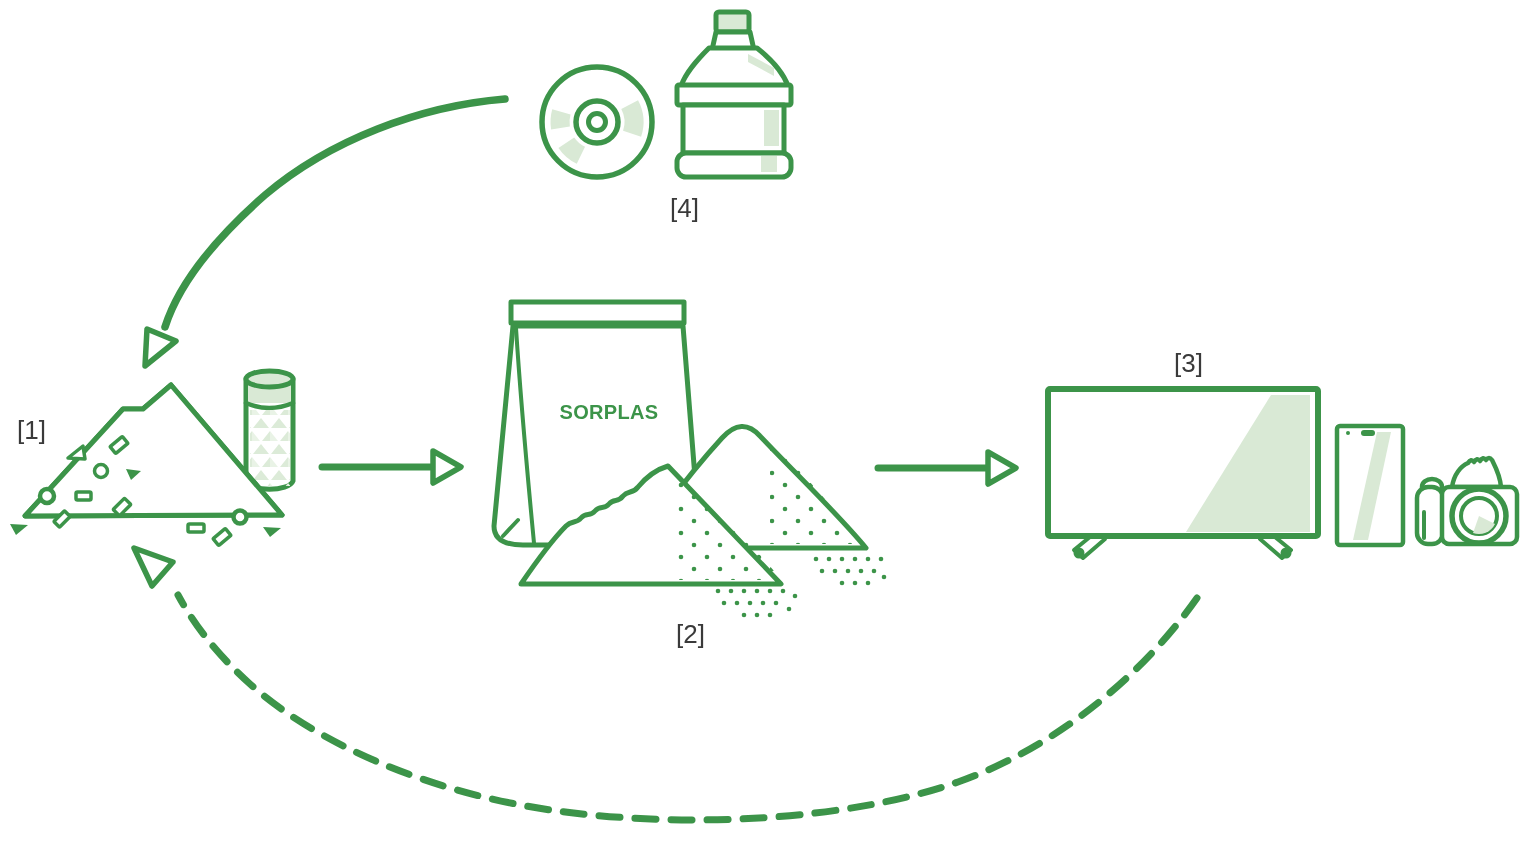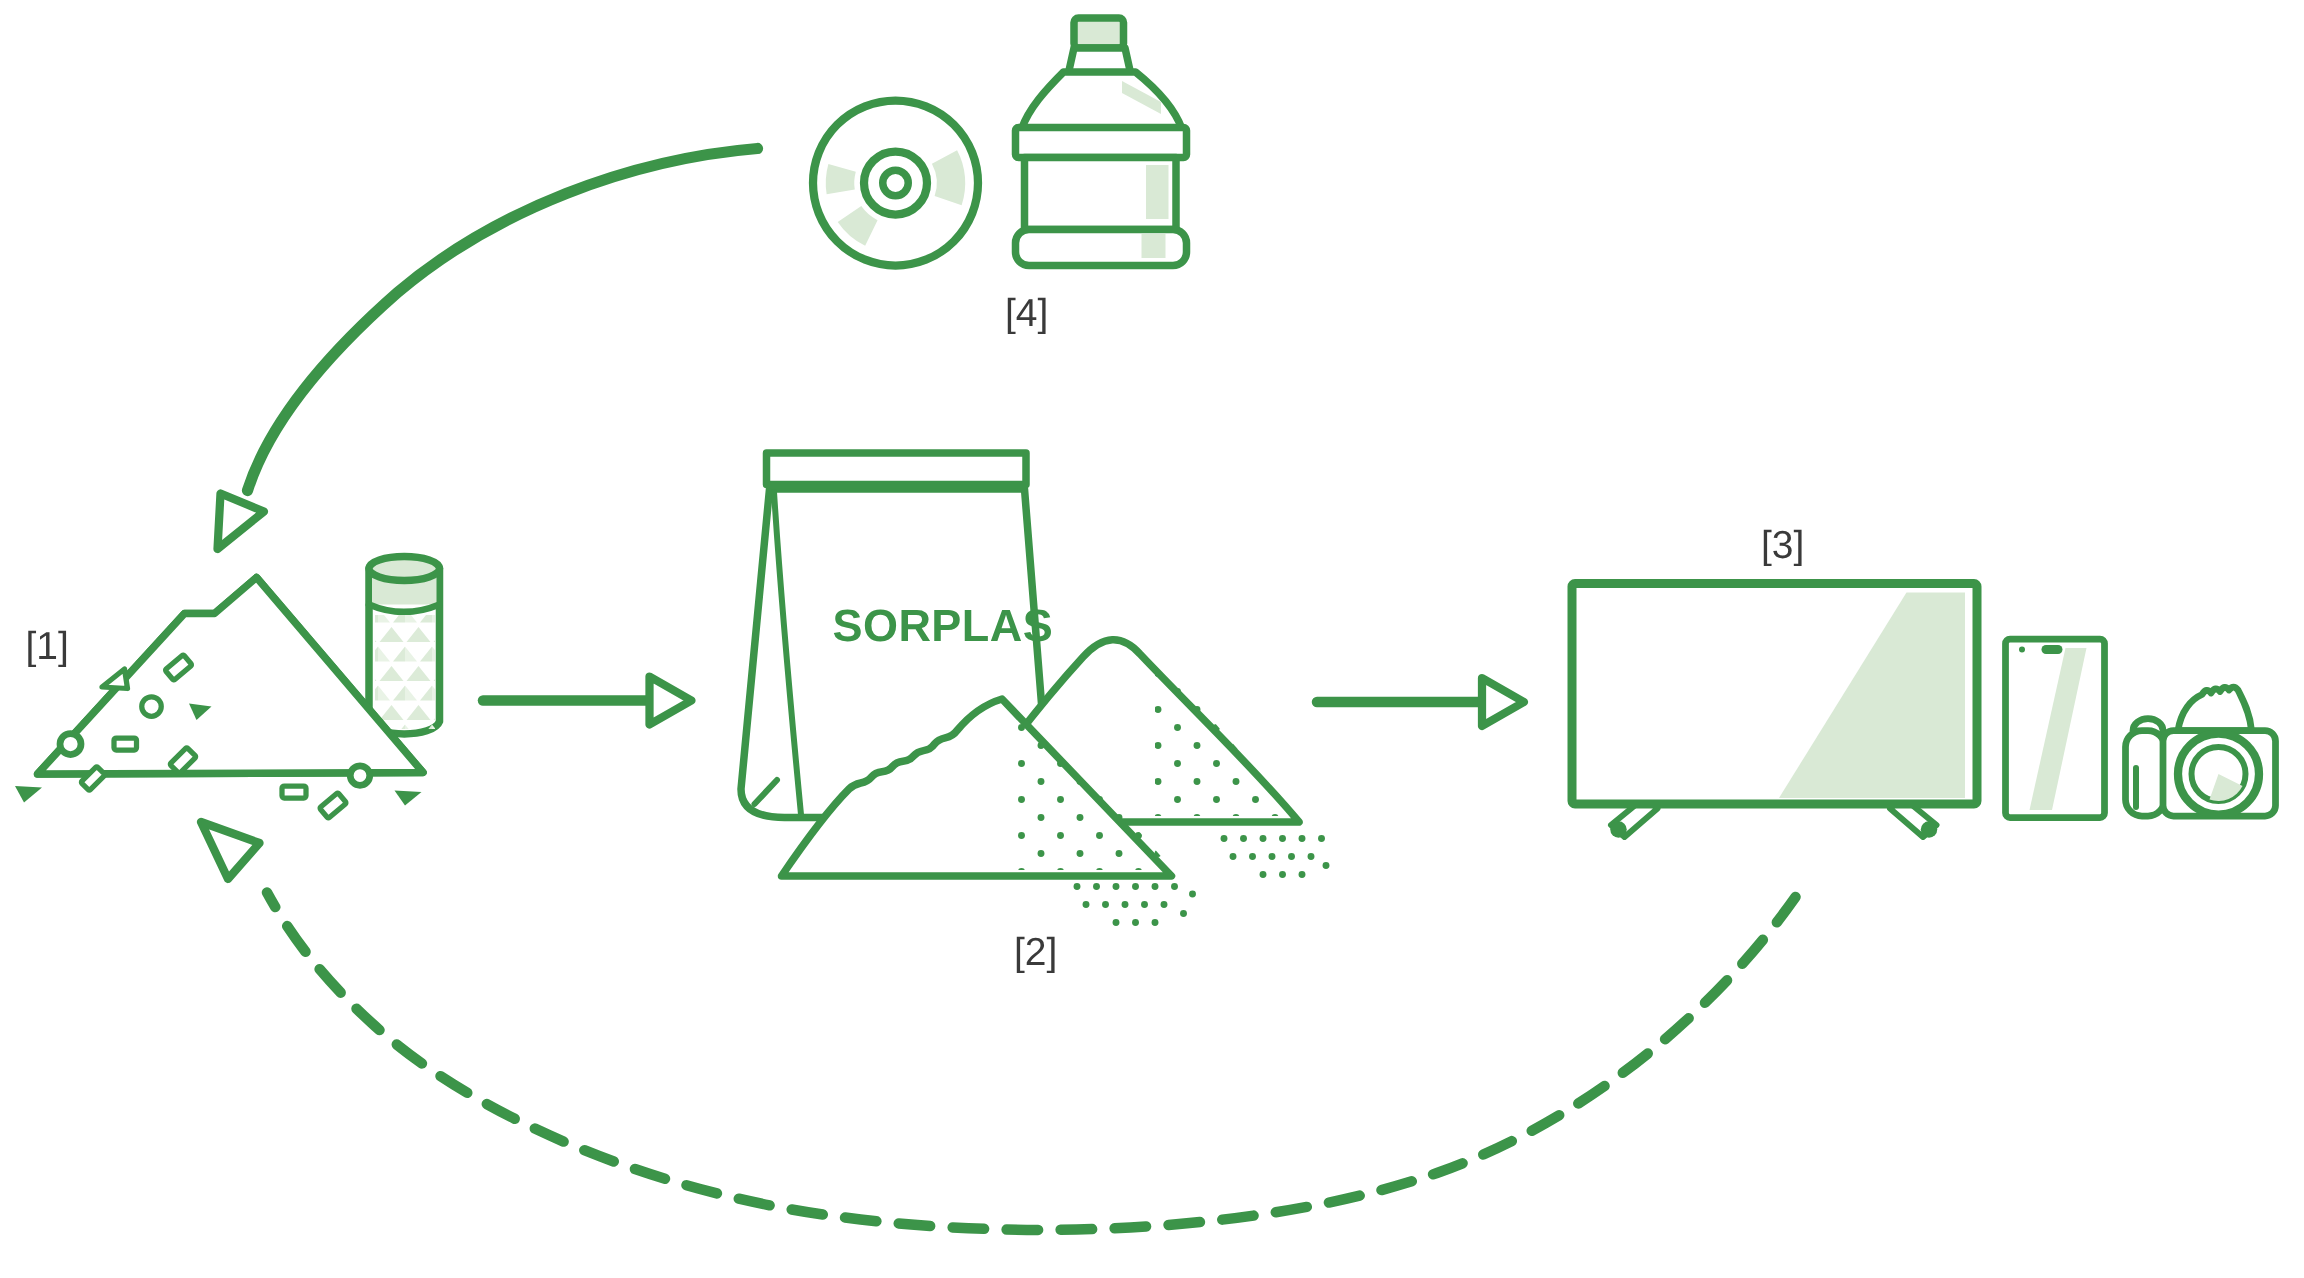--- a/index.html
+++ b/index.html
@@ -1,21 +1,21 @@
 <!DOCTYPE html>
 <html style="--background: #ffffff; --green: #3c9449; --green-light: #d9e9d5; --green-pattern: #dcebd8; --green-pattern2: #e9f3e6; --label-text: #3a3a3a;"><head>
 <meta charset="utf-8">
 <style>
   html,body{margin:0;padding:0;background:var(--background,#fff);}
   .canvas{position:relative;width:1536px;height:852px;background:var(--background,#fff);
           overflow:hidden;font-family:"Liberation Sans",sans-serif;}
   .canvas svg{position:absolute;left:0;top:0;}
   .lbl{position:absolute;font-size:26px;color:var(--label-text,#3a3a3a);}
-  .brand{position:absolute;left:555px;top:401px;width:148px;
-         font-weight:700;font-size:30px;letter-spacing:.3px;color:var(--green,#3c9449);}
+  .brand{position:absolute;left:535px;top:401px;width:148px;text-align:center;
+         font-weight:700;font-size:20px;letter-spacing:.3px;color:var(--green,#3c9449);}
   .s  {stroke:var(--green);fill:none;stroke-width:5;stroke-linejoin:round;stroke-linecap:round;}
   .sw {stroke:var(--green);fill:#fff;stroke-width:5;stroke-linejoin:round;}
   .fl {fill:var(--green-light);}
   .fg {fill:var(--green);}
   .head{stroke:var(--green);fill:#fff;stroke-width:5.5;stroke-linejoin:round;}
   .thin{stroke-width:3.5;}
 </style>
 </head>
 <body>
 

